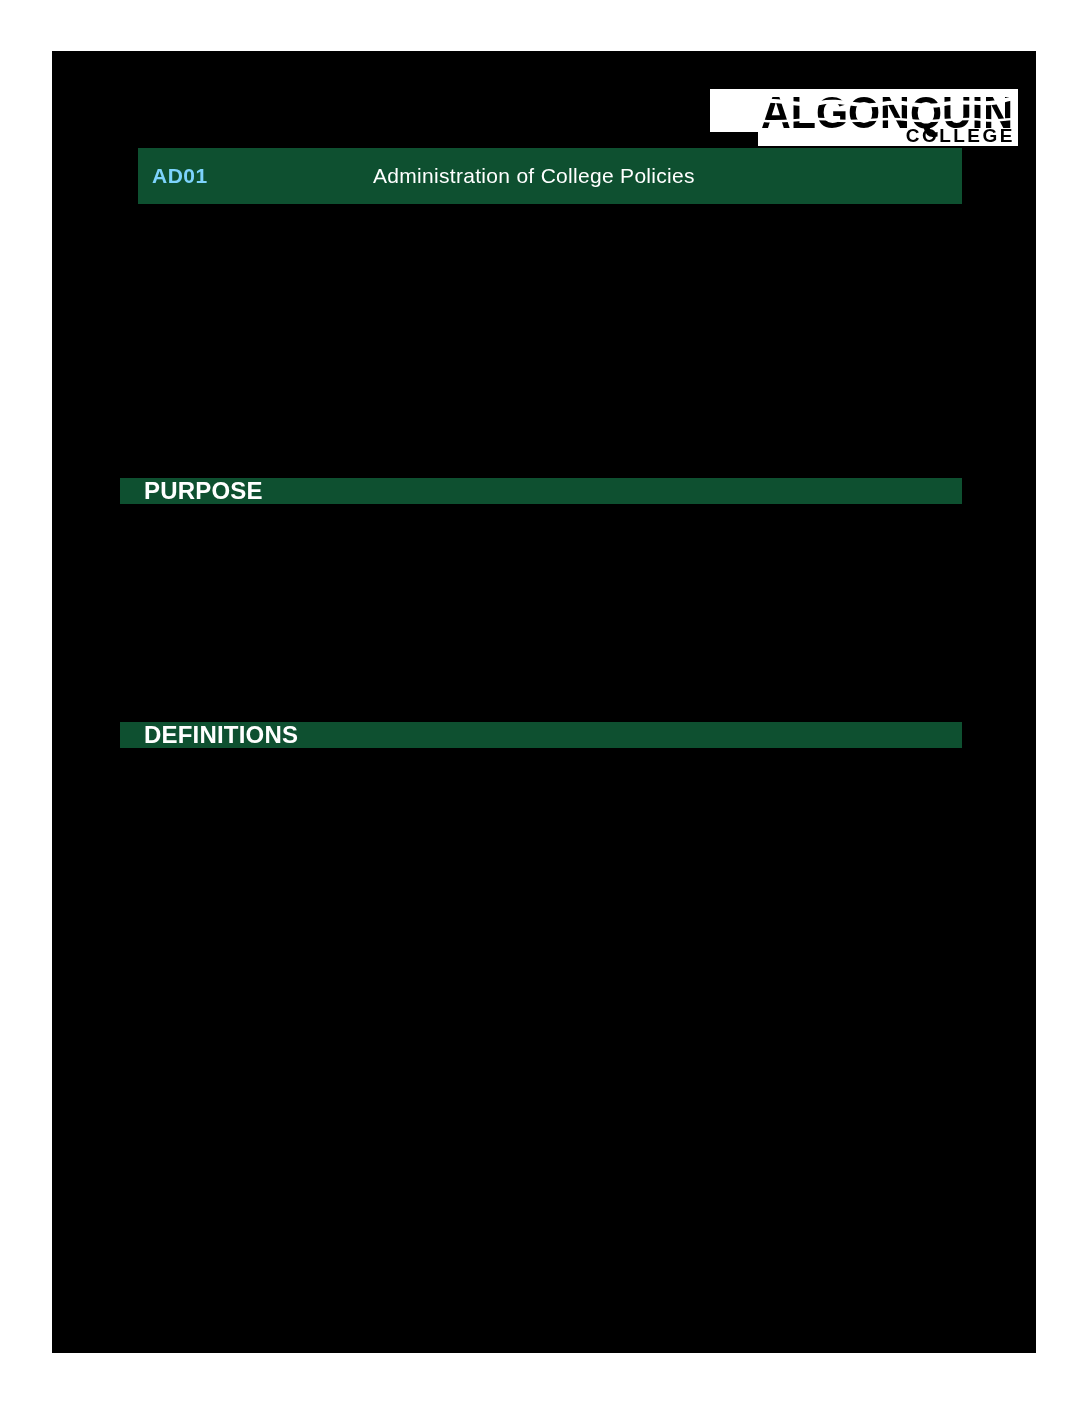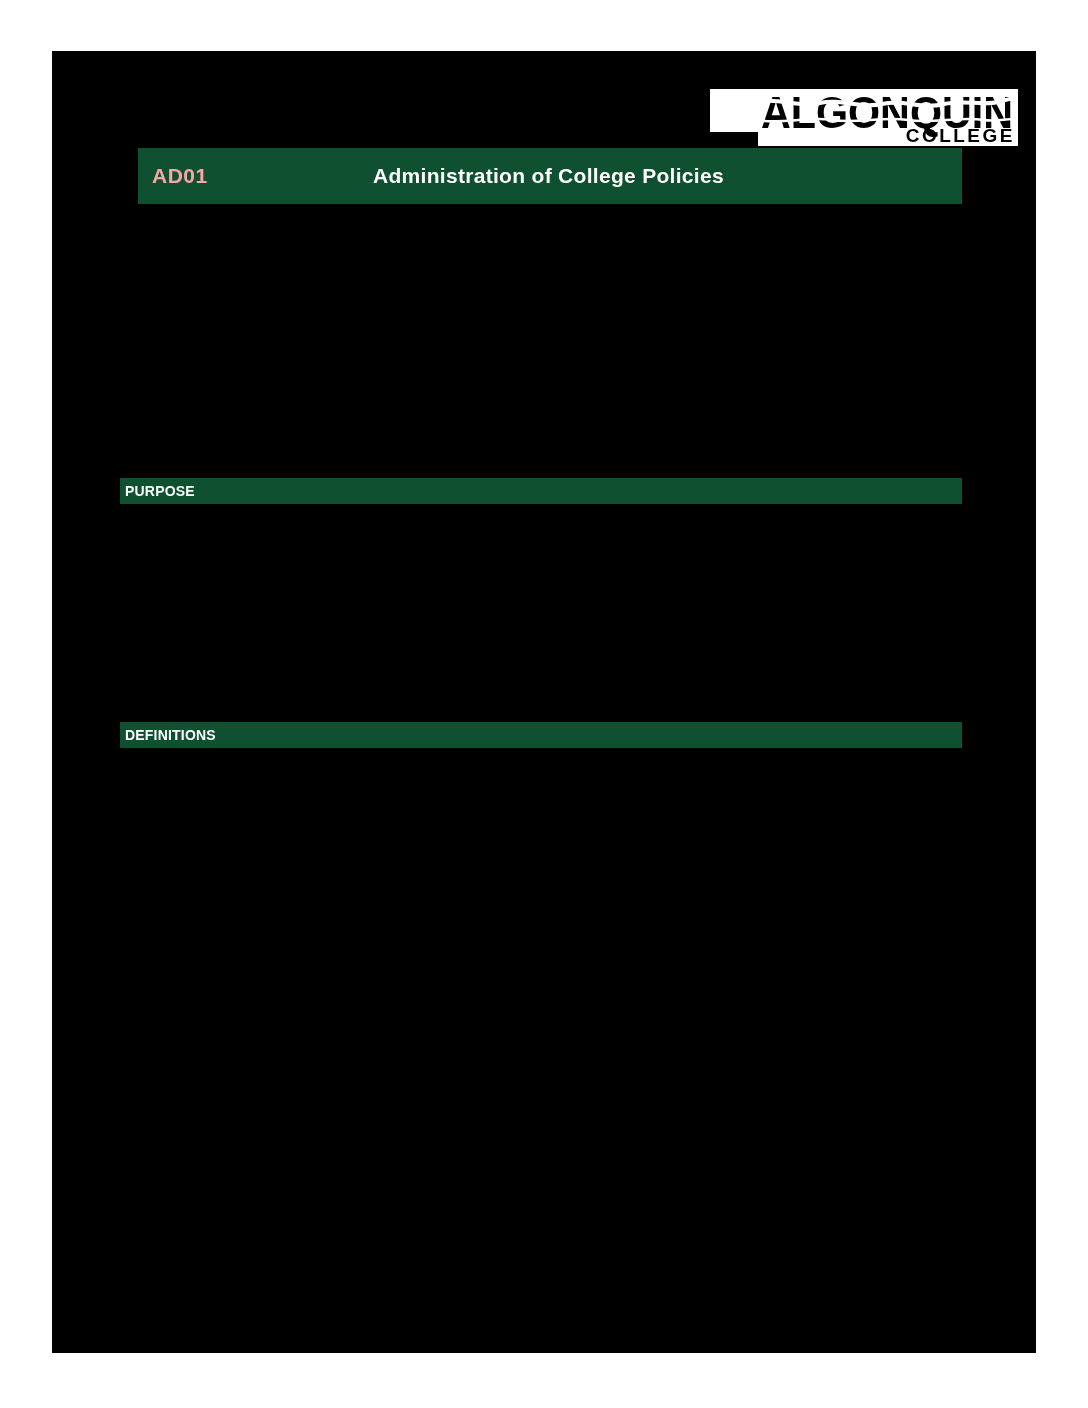--- a/index.html
+++ b/index.html
@@ -56,52 +56,52 @@
     display: flex;
     align-items: center;
   }
   .policy-num {
     position: absolute;
     left: 14px;
     top: 0;
     height: 56px;
     display: flex;
     align-items: center;
-    color: #fca5a5;
+    color: #7dd3fc;
     font-weight: bold;
     font-size: 21px;
     letter-spacing: 0.5px;
   }
   .policy-title {
     position: absolute;
     left: 235px;
     top: 0;
     height: 56px;
     display: flex;
     align-items: center;
     color: #ffffff;
-    font-weight: bold;
+    font-weight: normal;
     font-size: 21px;
     letter-spacing: 0.3px;
   }
   
   .section-bar {
     position: absolute;
     left: 68px;
     width: 842px;
     height: 26px;
     background: #0E5030;
     display: flex;
     align-items: center;
   }
   .section-bar span {
     color: #ffffff;
     font-weight: bold;
-    font-size: 14px;
-    padding-left: 5px;
+    font-size: 24px;
+    padding-left: 24px;
     letter-spacing: 0.2px;
   }
   .section-purpose     { top: 427px; }
   .section-scope       { top: 497px; }
   .section-definitions { top: 657px; margin-top: 14px; }
 </style>
 </head>
 <body>
 
 <div class="canvas">

